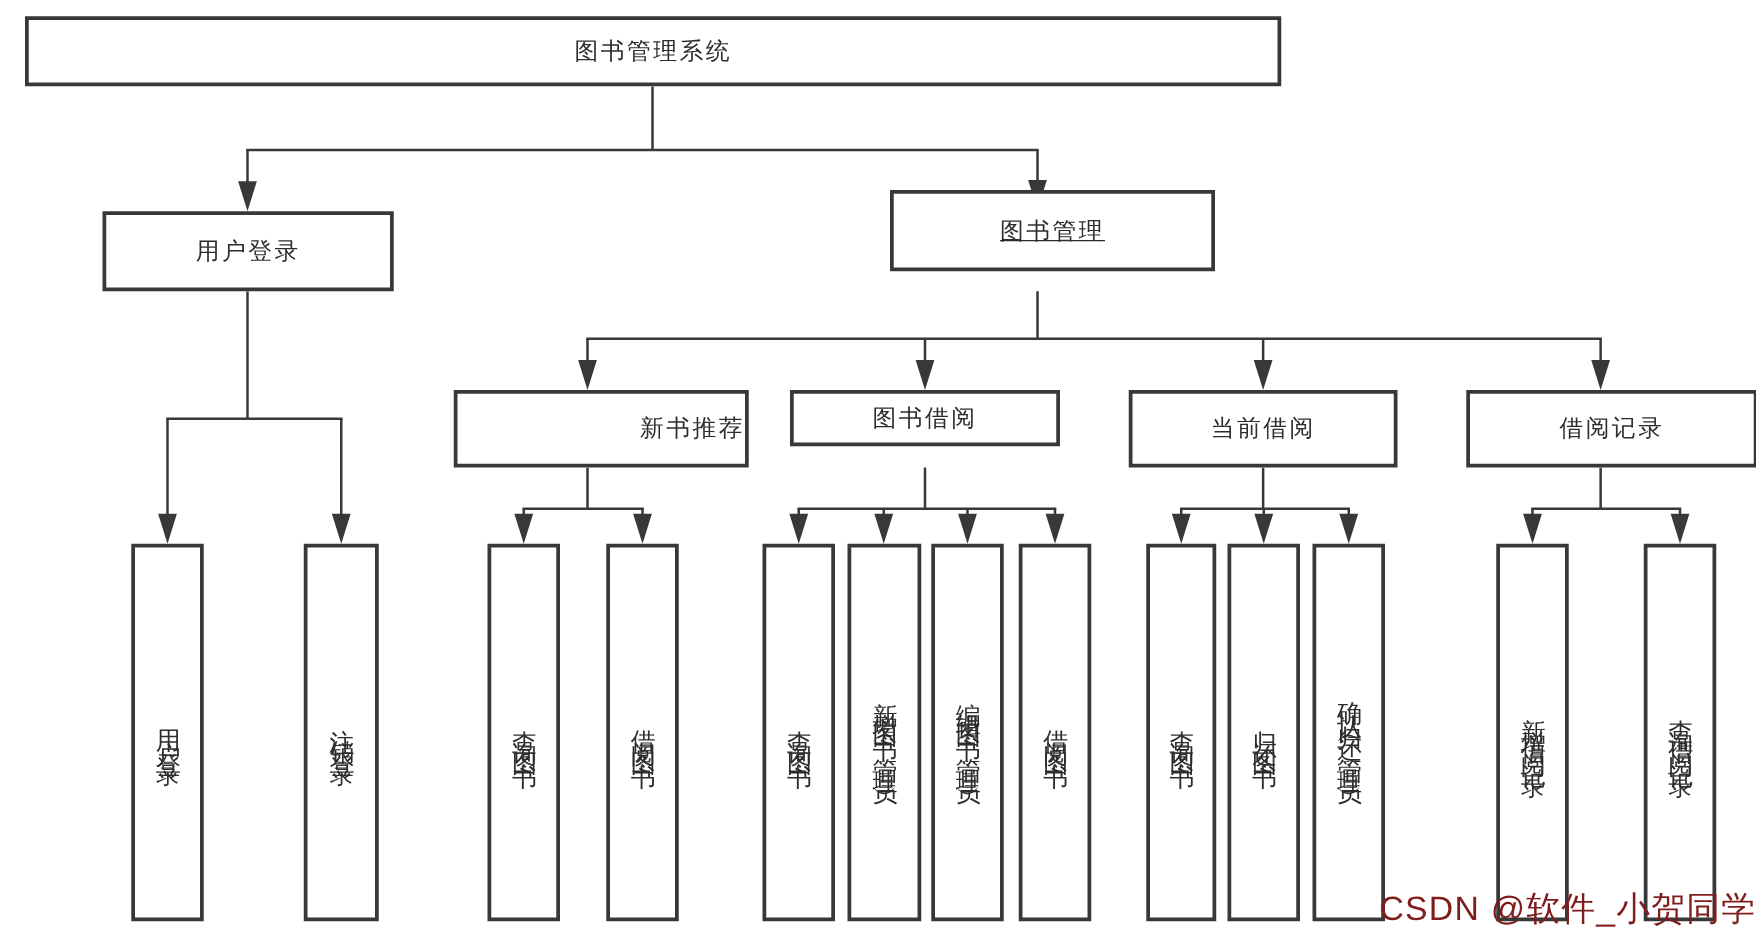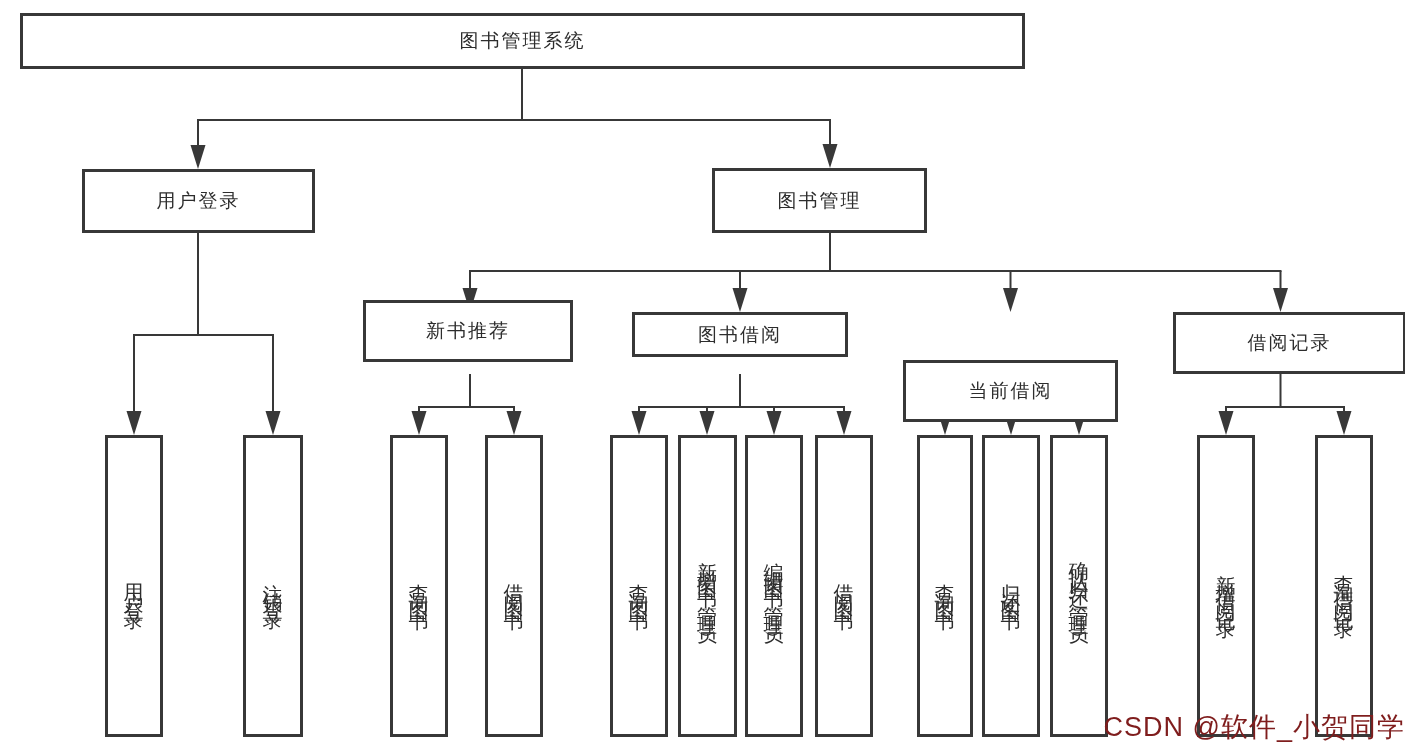--- a/index.html
+++ b/index.html
@@ -127,31 +127,31 @@
     </g>
   </svg>
 
   <div class="node" style="left:20px; top:13px; width:1005px; height:56px;text-align:center;">
     <span class="lbl-h">图书管理系统</span>
   </div>
 
   <div class="node" style="left:82px; top:169px; width:233px; height:64px;">
     <span class="lbl-h">用户登录</span>
   </div>
-  <div class="node" style="left:712px; top:168px; width:215px; height:65px;">
+  <div class="node" style="left:712px; top:152px; width:260px; height:65px;text-decoration:underline;">
     <span class="lbl-h">图书管理</span>
   </div>
 
-  <div class="node" style="left:363px; top:300px; width:210px; height:62px;">
+  <div class="node" style="left:363px; top:312px; width:236px; height:62px;justify-content:flex-end;">
     <span class="lbl-h">新书推荐</span>
   </div>
   <div class="node" style="left:632px; top:312px; width:216px; height:45px;">
     <span class="lbl-h">图书借阅</span>
   </div>
-  <div class="node" style="left:903px; top:312px; width:215px; height:62px;margin-top:48px;">
+  <div class="node" style="left:903px; top:312px; width:215px; height:62px;">
     <span class="lbl-h">当前借阅</span>
   </div>
   <div class="node" style="left:1173px; top:312px; width:233px; height:62px;">
     <span class="lbl-h">借阅记录</span>
   </div>
 
   <div class="node" style="left:105px; top:435px; width:58px; height:302px;">
     <span class="lbl-v">用户登录</span>
   </div>
   <div class="node" style="left:243px; top:435px; width:60px; height:302px;">

